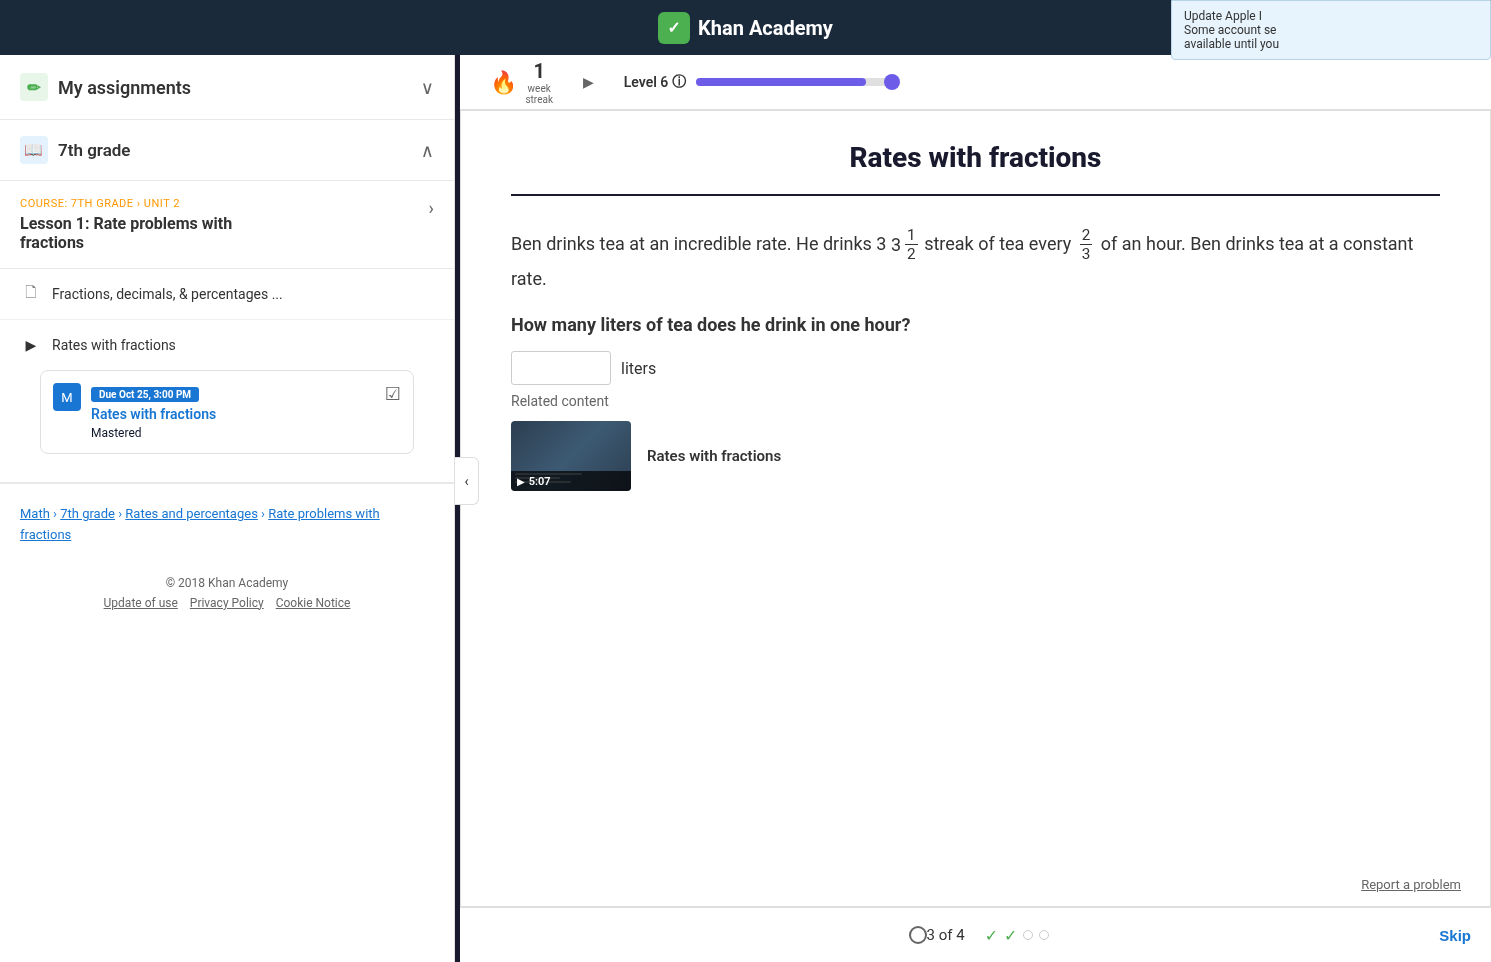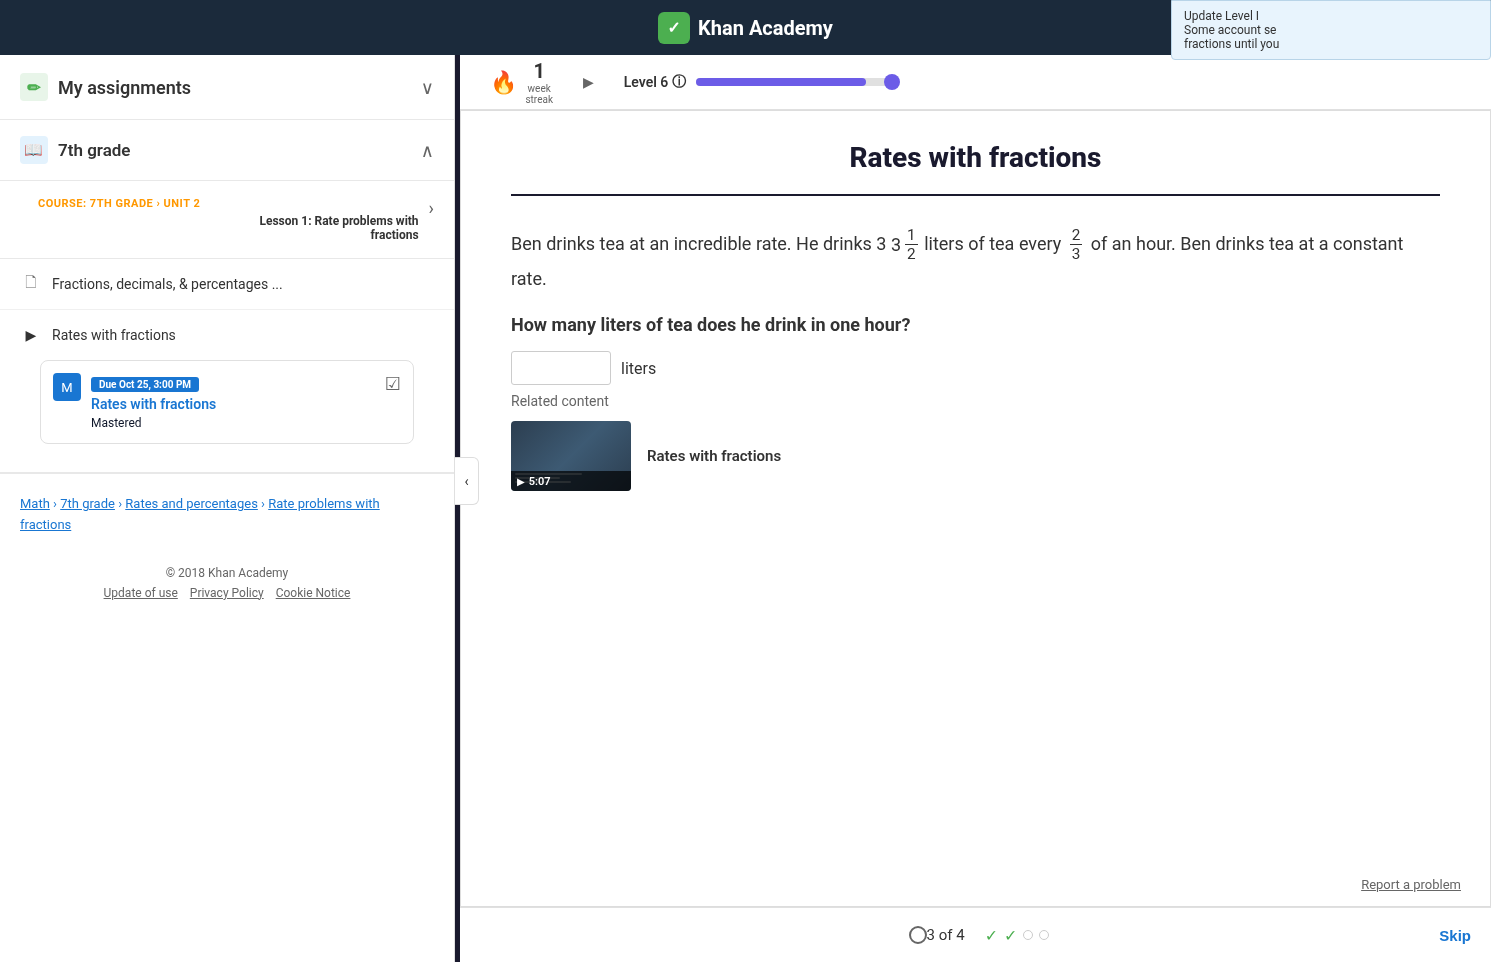--- a/index.html
+++ b/index.html
@@ -243,34 +243,33 @@
       display: flex;
       align-items: flex-start;
       justify-content: space-between;
     }
     .course-info {
       flex: 1;
     }
     .course-breadcrumb {
       font-size: 11px;
       color: #1976d2;
-      font-weight: 700;
+      font-weight: 400;
       letter-spacing: 0.5px;
       text-transform: uppercase;
       margin-bottom: 4px;
-      margin-left: 18px;
     }
     .course-breadcrumb span {
       color: #ff9800;
     }
     .course-title {
-      font-size: 12px;
+      font-size: 16px;
       font-weight: 700;
       color: #333;
-      text-align: right;
+      text-align: left;
     }
     .course-chevron {
       font-size: 18px;
       color: #666;
       cursor: pointer;
       padding-left: 10px;
     }
 
     .lesson-item {
       display: flex;
@@ -676,23 +675,23 @@
       padding: 0 20px;
       color: white;
       font-size: 14px;
       gap: 6px;
     }
   </style>
 </head>
 <body>
 
 <div class="notification-bar">
-  <span>Update Level I</span><br>
+  <span>Update Apple I</span><br>
   <span>Some account se</span><br>
-  <span>fractions until you</span>
+  <span>available until you</span>
 </div>
 
 <div class="header-bar">
   <div class="header-logo">
     <div class="header-logo-shield">✓</div>
     <span>Khan Academy</span>
   </div>
   <div class="header-right">
     <div class="donate-btn">
       <span>Donate</span>
@@ -823,21 +822,21 @@
   <div class="problem-container">
 
     <h1 class="problem-title">Rates with fractions</h1>
 
     <p class="problem-text">
       <span>Ben drinks tea at an incredible rate. He drinks 3</span>
       <span class="mixed-number">3<span class="fraction" style="display:inline-flex;flex-direction:column;align-items:center;vertical-align:middle;margin:0 2px;">
             <span style="border-bottom:1px solid currentColor;padding:0 2px;line-height:1.2;font-size:0.85em;">1</span>
             <span style="padding:0 2px;line-height:1.2;font-size:0.85em;">2</span>
           </span></span>
-      <span>liters of tea every</span>
+      <span>streak of tea every</span>
       <span class="fraction" style="vertical-align:middle; margin: 0 4px;">
         <span class="numerator">2</span>
         <span class="denominator">3</span>
       </span>
       <span>of an hour. Ben drinks tea at a constant rate.</span>
     </p>
 
     <p class="question-bold">How many liters of tea does he drink in one hour?</p>
 
     <div class="answer-row">

